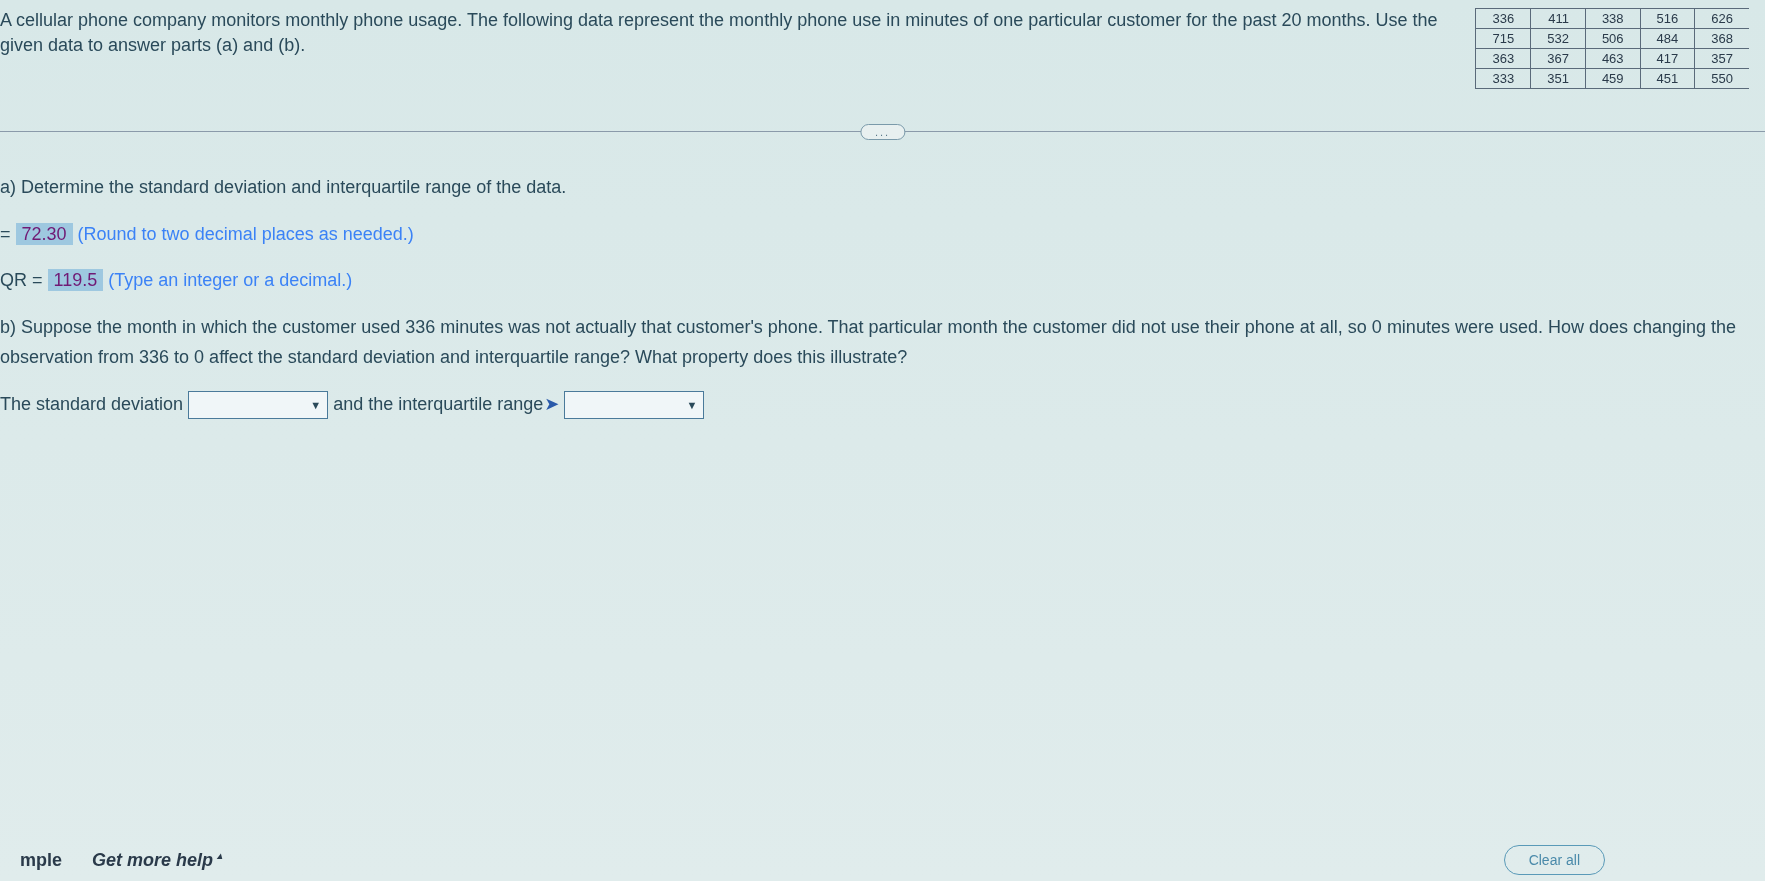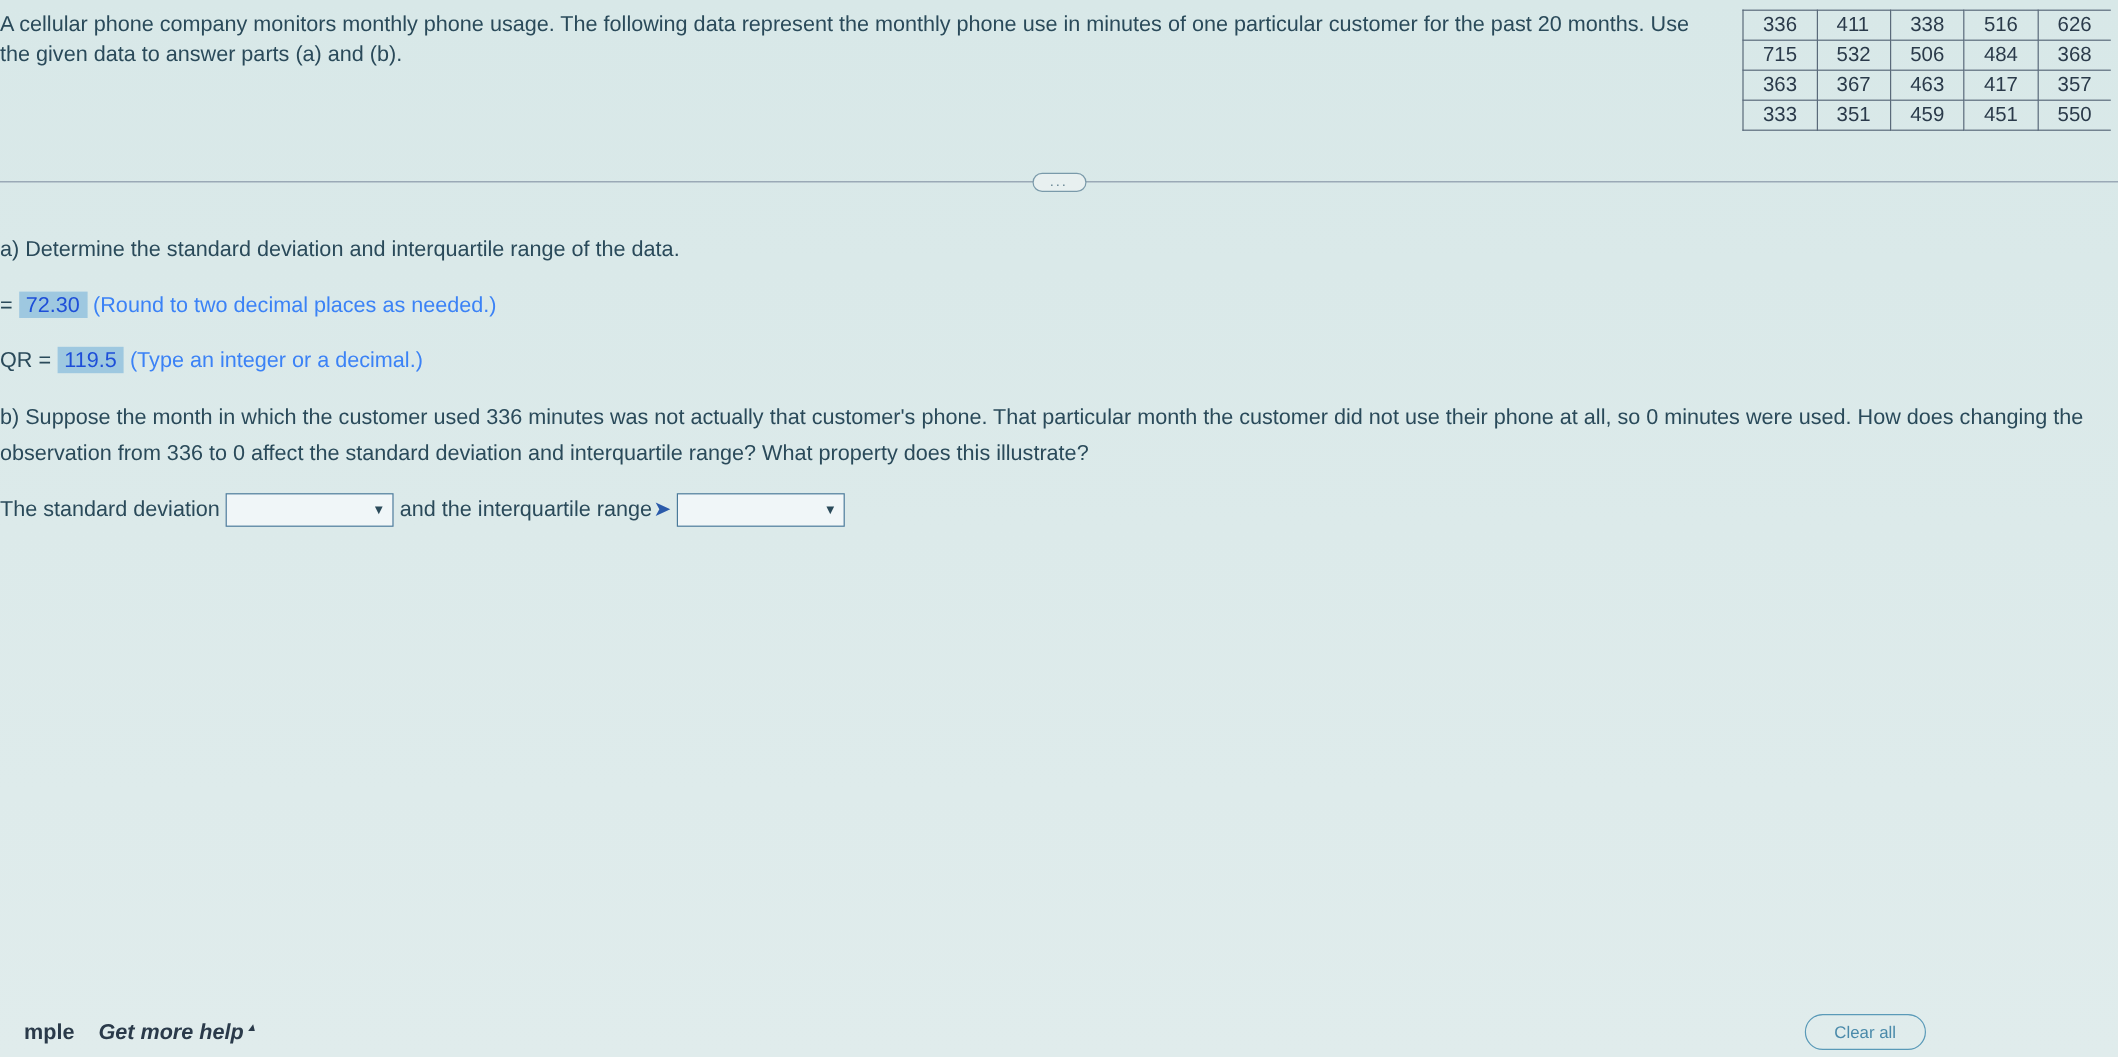--- a/index.html
+++ b/index.html
@@ -9,36 +9,36 @@
       color: #2a4a5a;
       font-size: 18px;
       min-height: 881px;
       width: 1765px;
       overflow-x: hidden;
       position: relative;
     }
     .top-section {
       display: flex;
       justify-content: space-between;
-      padding: 8px 6px 12px 0;
+      padding: 8px 16px 12px 0;
     }
     .problem-text {
       flex: 1;
       line-height: 1.4;
       padding-right: 20px;
     }
     .data-table {
       border-collapse: collapse;
       margin-right: 0;
     }
     .data-table td {
       border: 1px solid #5a6a7a;
       padding: 2px 16px;
-      text-align: left;
-      font-size: 17px;
+      text-align: right;
+      font-size: 13px;
       color: #2a3a4a;
     }
     .data-table td:last-child { border-right: none; }
     .divider-wrap {
       position: relative;
       margin: 30px 0 40px 0;
     }
     .divider-line {
       border: none;
       border-top: 1px solid #8a9aaa;
@@ -54,21 +54,21 @@
       padding: 1px 14px;
       font-size: 11px;
       letter-spacing: 2px;
       color: #5a7a8a;
       cursor: pointer;
     }
     .part { margin: 16px 0; line-height: 1.7; }
     .answer {
       background: #9ec8e0;
       padding: 1px 6px;
-      color: #1d4ed8;
+      color: #701a75;
     }
     .hint { color: #3b82f6; }
     .dropdown {
       display: inline-flex;
       align-items: center;
       border: 1.5px solid #4a7a9a;
       background: #f0f6f8;
       padding: 3px 6px 3px 10px;
       min-width: 140px;
       height: 28px;
@@ -89,21 +89,21 @@
     }
     .footer {
       position: absolute;
       bottom: 6px;
       left: 0;
       right: 0;
       display: flex;
       align-items: center;
       padding: 0 20px;
     }
-    .footer-left { display: flex; gap: 20px; align-items: center; font-weight: bold; color: #2a3a4a; }
+    .footer-left { display: flex; gap: 30px; align-items: center; font-weight: bold; color: #2a3a4a; }
     .help-link { display: inline-flex; align-items: flex-start; gap: 4px; cursor: pointer; font-style: italic; }
     .triangle-up { font-size: 10px; }
     .clear-btn {
       margin-left: auto;
       border: 1.5px solid #5a9ab8;
       border-radius: 20px;
       padding: 6px 24px;
       color: #4a8aaa;
       font-size: 14px;
       cursor: pointer;

